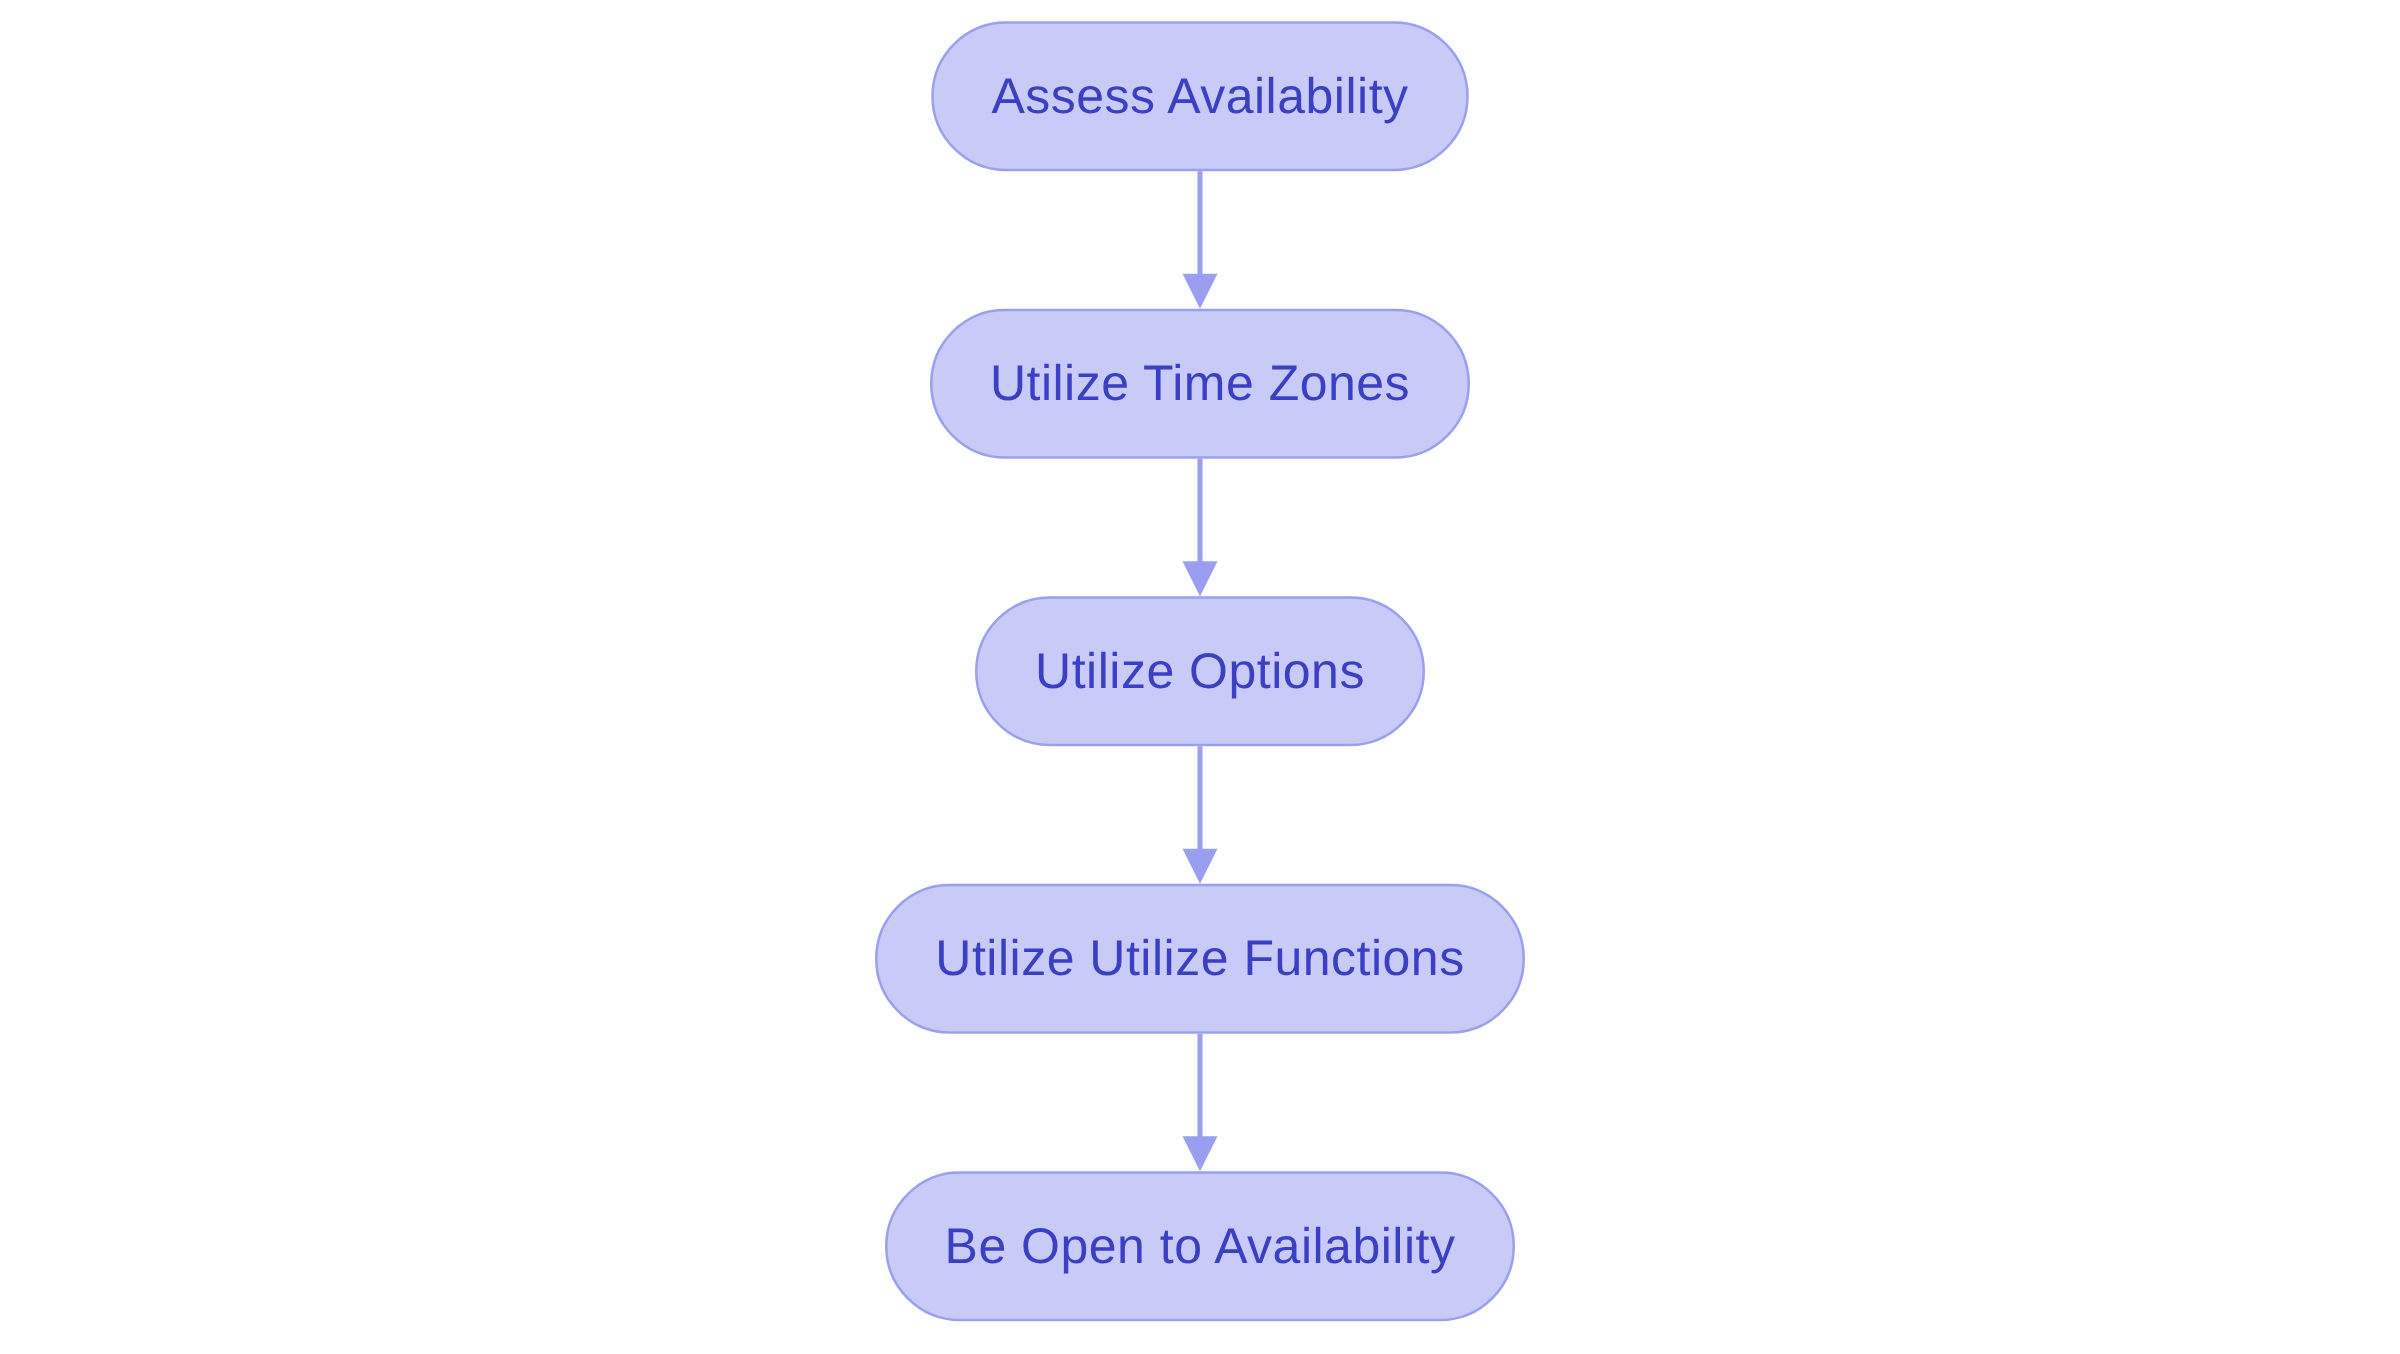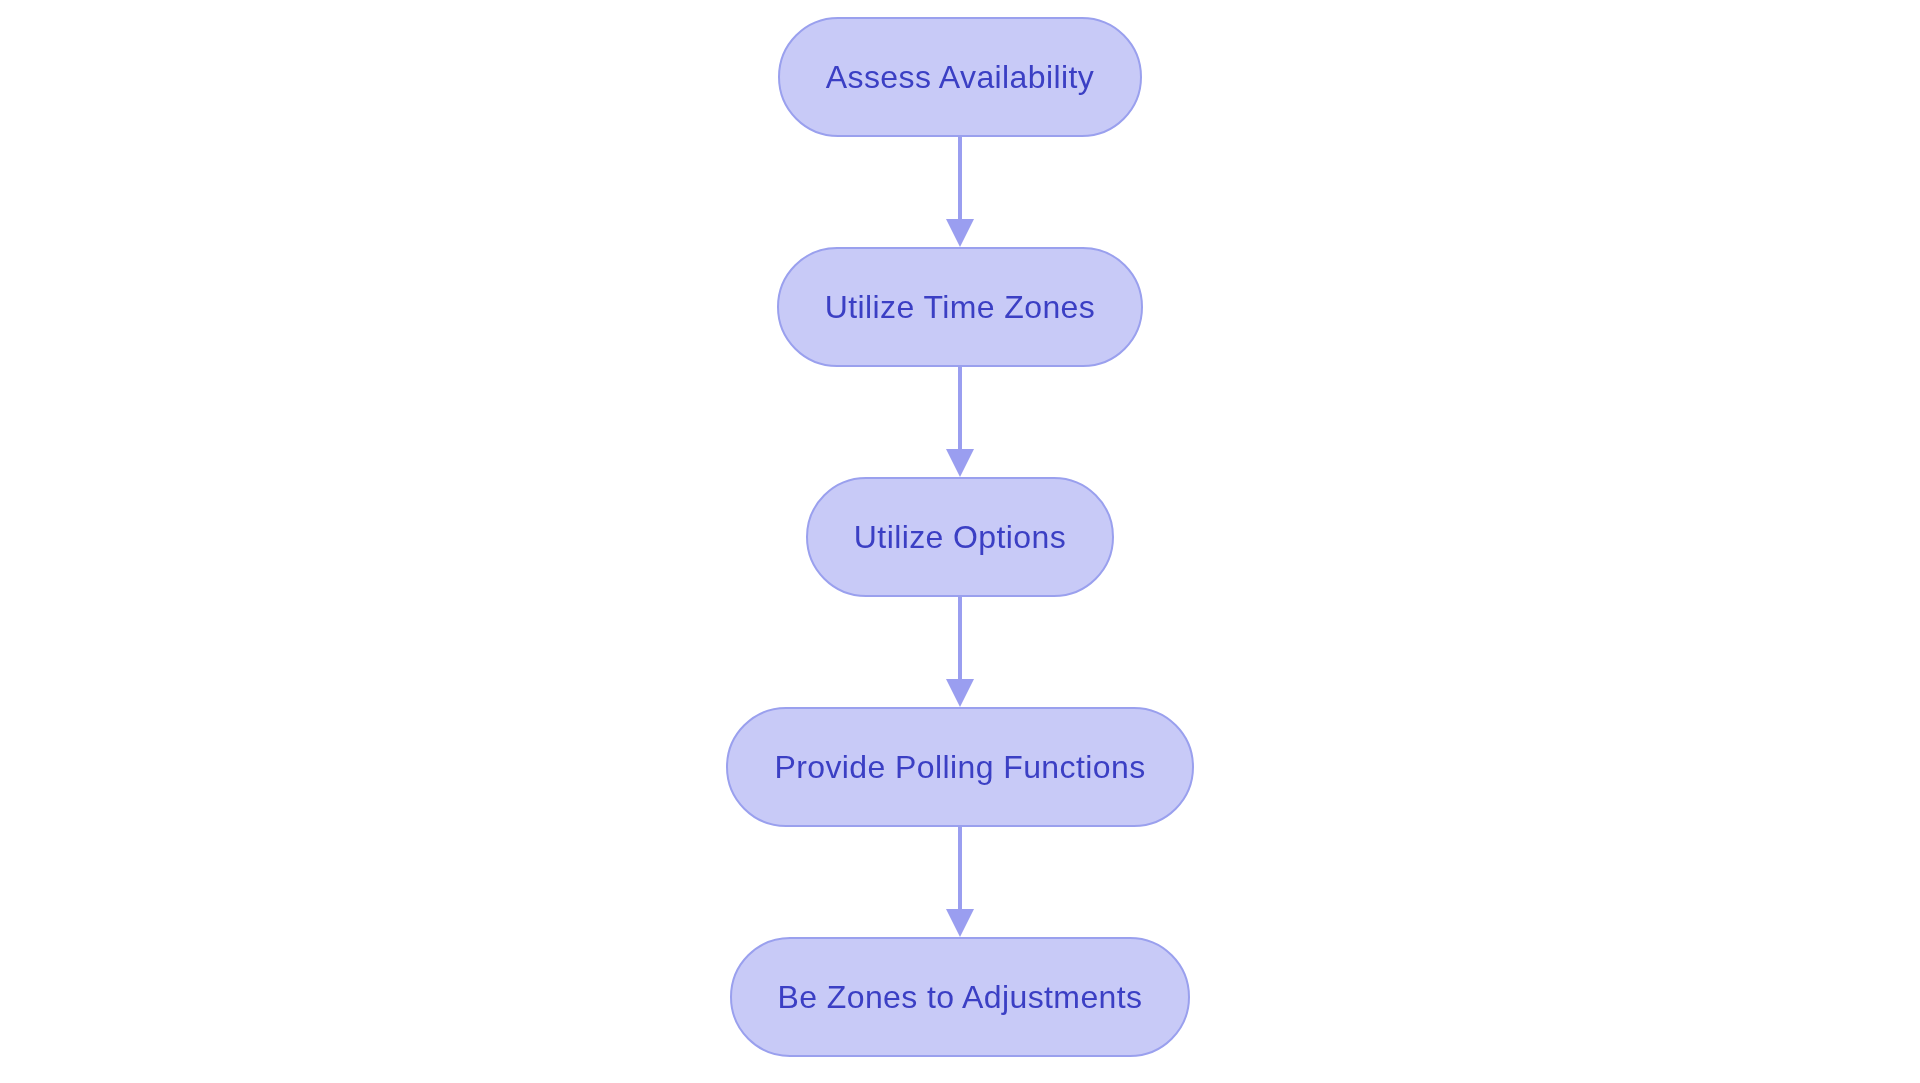--- a/index.html
+++ b/index.html
@@ -31,21 +31,21 @@
     padding: 0 46px;
     border-radius: 60px;
     background: var(--node-fill);
     border: 2px solid var(--node-border);
     display: flex;
     align-items: center;
     justify-content: center;
     flex: 0 0 auto;
   }
   .node-label {
-    font-size: 32px;
+    font-size: 40px;
     font-weight: 400;
     letter-spacing: 0.4px;
     color: var(--text);
     white-space: nowrap;
   }
   .arrow {
     height: 110px;
     flex: 0 0 auto;
     display: flex;
     flex-direction: column;
@@ -92,25 +92,25 @@
   <div class="node">
     <span class="node-label">Utilize Options</span>
   </div>
 
   <div class="arrow">
     <div class="arrow-line"></div>
     <div class="arrow-head"></div>
   </div>
 
   <div class="node">
-    <span class="node-label">Provide Polling Functions</span>
+    <span class="node-label">Utilize Utilize Functions</span>
   </div>
 
   <div class="arrow">
     <div class="arrow-line"></div>
     <div class="arrow-head"></div>
   </div>
 
   <div class="node">
-    <span class="node-label">Be Zones to Adjustments</span>
+    <span class="node-label">Be Open to Availability</span>
   </div>
 
 </div>
 
 </body></html>

